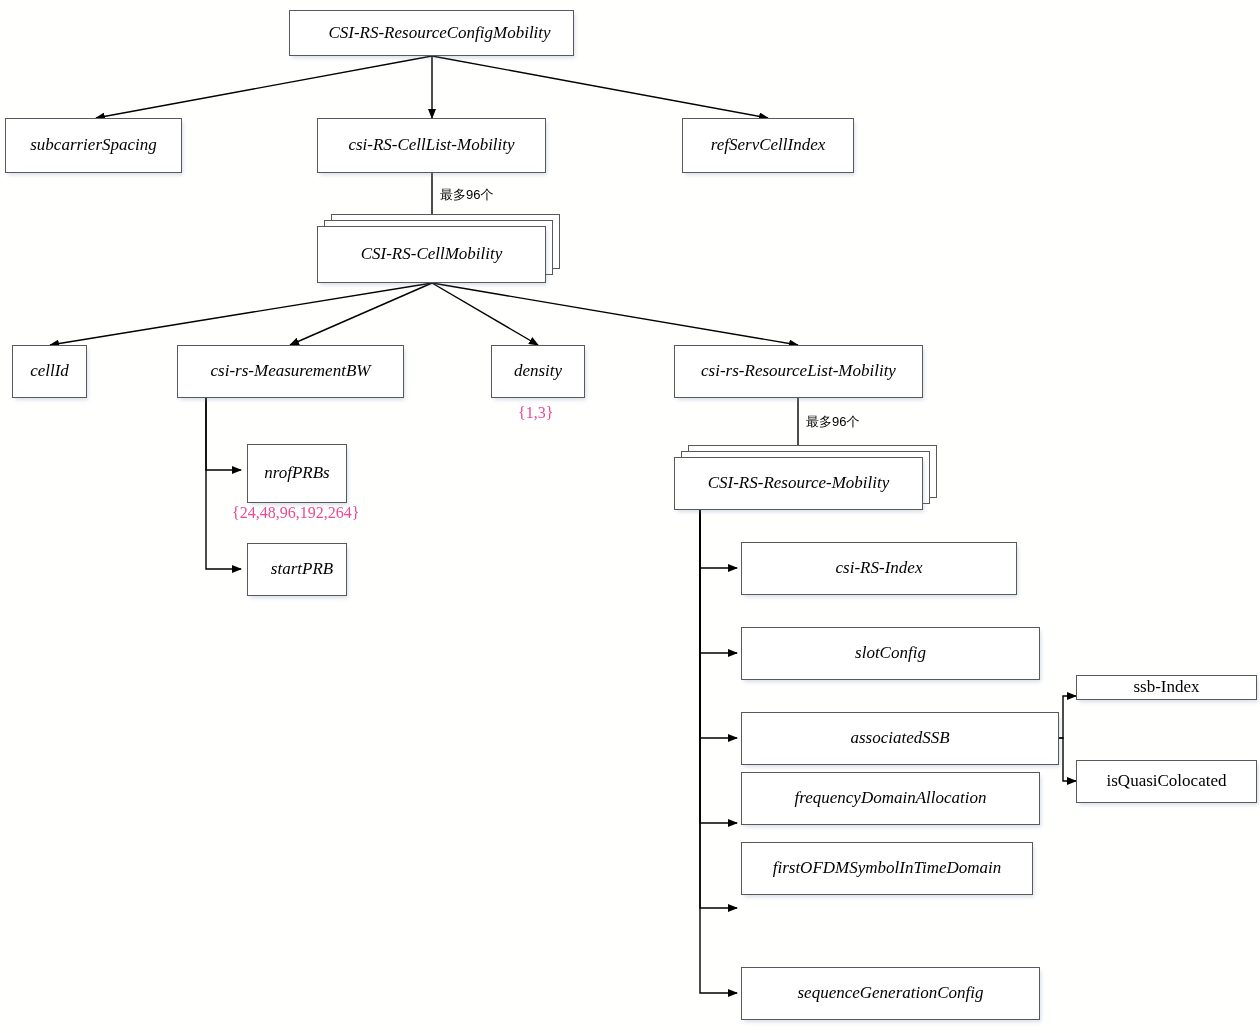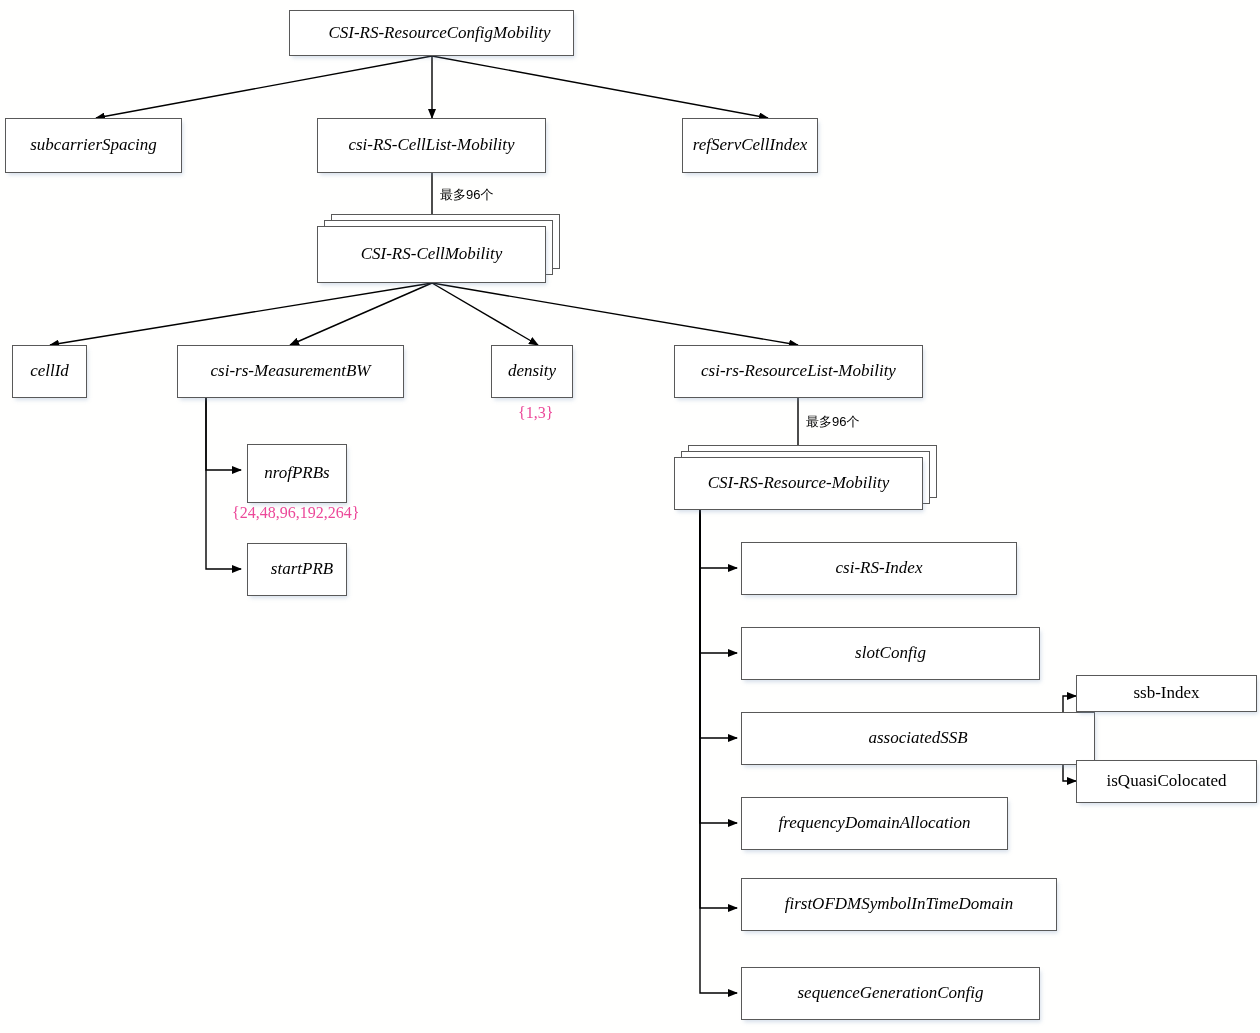--- a/index.html
+++ b/index.html
@@ -116,41 +116,41 @@
   </div>
 
   <div class="node" style="left:5px; top:118px; width:177px; height:55px;">
     <span class="label">subcarrierSpacing</span>
   </div>
 
   <div class="node" style="left:317px; top:118px; width:229px; height:55px;">
     <span class="label">csi-RS-CellList-Mobility</span>
   </div>
 
-  <div class="node" style="left:682px; top:118px; width:136px; height:55px;">
+  <div class="node" style="left:682px; top:118px; width:172px; height:55px;">
     <span class="label">refServCellIndex</span>
   </div>
 
   <div class="edge-label" style="left:440px; top:186px;">最多96个</div>
 
   <div class="stack-layer" style="left:331px; top:214px; width:229px; height:55px;"></div>
   <div class="stack-layer" style="left:324px; top:220px; width:229px; height:55px;"></div>
   <div class="node" style="left:317px; top:226px; width:229px; height:57px;">
     <span class="label">CSI-RS-CellMobility</span>
   </div>
 
   <div class="node" style="left:12px; top:345px; width:75px; height:53px;">
     <span class="label">cellId</span>
   </div>
 
   <div class="node" style="left:177px; top:345px; width:227px; height:53px;">
     <span class="label">csi-rs-MeasurementBW</span>
   </div>
 
-  <div class="node" style="left:491px; top:345px; width:82px; height:53px;">
+  <div class="node" style="left:491px; top:345px; width:94px; height:53px;">
     <span class="label">density</span>
   </div>
 
   <div class="value-label" style="left:518px; top:404px;">{1,3}</div>
 
   <div class="node" style="left:674px; top:345px; width:249px; height:53px;">
     <span class="label">csi-rs-ResourceList-Mobility</span>
   </div>
 
   <div class="edge-label" style="left:806px; top:413px;">最多96个</div>
@@ -172,37 +172,37 @@
   </div>
 
   <div class="node" style="left:741px; top:542px; width:276px; height:53px;">
     <span class="label">csi-RS-Index</span>
   </div>
 
   <div class="node" style="left:741px; top:627px; width:299px; height:53px;">
     <span class="label">slotConfig</span>
   </div>
 
-  <div class="node" style="left:741px; top:712px; width:354px; height:53px;">
+  <div class="node" style="left:741px; top:712px; width:318px; height:53px;">
     <span class="label">associatedSSB</span>
   </div>
 
-  <div class="node" style="left:741px; top:797px; width:267px; height:53px;">
+  <div class="node" style="left:741px; top:772px; width:299px; height:53px;">
     <span class="label">frequencyDomainAllocation</span>
   </div>
 
-  <div class="node" style="left:741px; top:842px; width:316px; height:53px;margin-top:36px;">
+  <div class="node" style="left:741px; top:842px; width:292px; height:53px;">
     <span class="label">firstOFDMSymbolInTimeDomain</span>
   </div>
 
   <div class="node" style="left:741px; top:967px; width:299px; height:53px;">
     <span class="label">sequenceGenerationConfig</span>
   </div>
 
-  <div class="node upright" style="left:1076px; top:675px; width:181px; height:37px;align-items:center;">
+  <div class="node upright" style="left:1076px; top:675px; width:181px; height:25px;align-items:center;">
     <span class="label">ssb-Index</span>
   </div>
 
   <div class="node upright" style="left:1076px; top:760px; width:181px; height:43px;">
     <span class="label">isQuasiColocated</span>
   </div>
 
 </div>
 
 </body></html>

